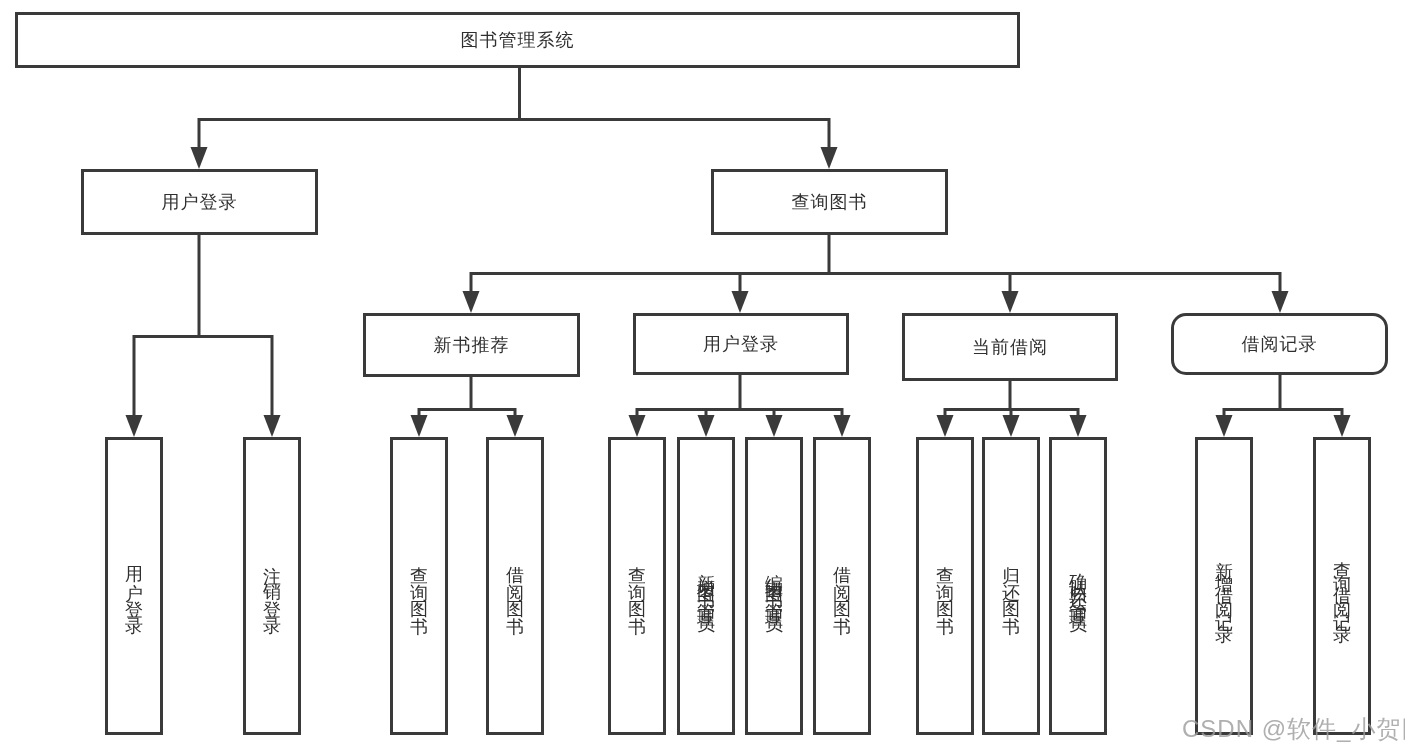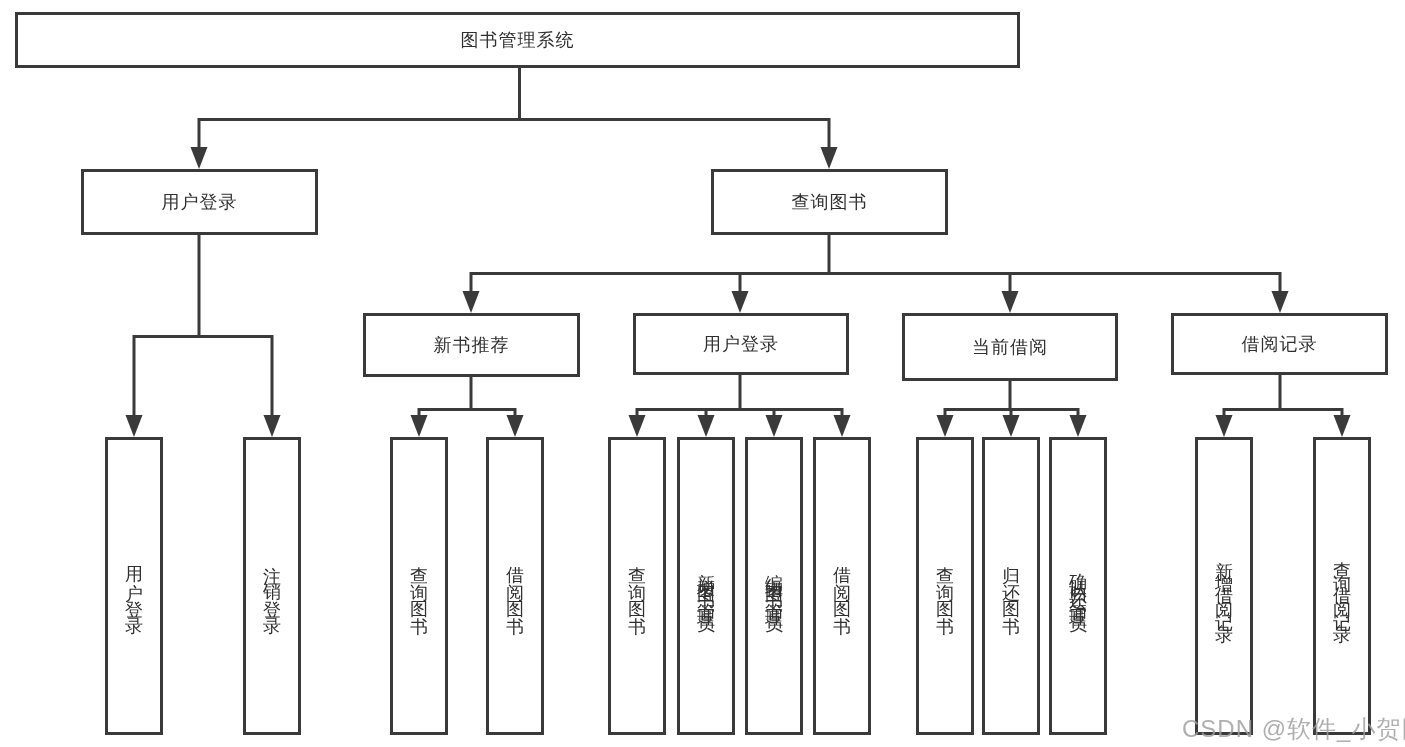--- a/index.html
+++ b/index.html
@@ -94,21 +94,21 @@
   </svg>
 
   <div class="node h-node" style="left:15px;top:12px;width:1005px;height:56px;">图书管理系统</div>
 
   <div class="node h-node" style="left:81px;top:169px;width:237px;height:66px;">用户登录</div>
   <div class="node h-node" style="left:711px;top:169px;width:237px;height:66px;">查询图书</div>
 
   <div class="node h-node" style="left:363px;top:313px;width:217px;height:64px;">新书推荐</div>
   <div class="node h-node" style="left:633px;top:313px;width:216px;height:62px;">用户登录</div>
   <div class="node h-node" style="left:902px;top:313px;width:216px;height:68px;">当前借阅</div>
-  <div class="node h-node" style="left:1171px;top:313px;width:217px;height:62px;">借阅记录</div>
+  <div class="node h-node" style="left:1171px;top:313px;width:217px;height:62px;border-radius:15px;">借阅记录</div>
 
   <div class="node v-node ls-wide" style="left:105px;top:437px;width:58px;height:298px;">用户登录</div>
   <div class="node v-node ls-wide" style="left:243px;top:437px;width:58px;height:298px;">注销登录</div>
 
   <div class="node v-node ls-wide" style="left:390px;top:437px;width:58px;height:298px;">查询图书</div>
   <div class="node v-node ls-wide" style="left:486px;top:437px;width:58px;height:298px;">借阅图书</div>
 
   <div class="node v-node ls-wide" style="left:608px;top:437px;width:58px;height:298px;">查询图书</div>
   <div class="node v-node ls-tight" style="left:677px;top:437px;width:58px;height:298px;">新增图书（管理员）</div>
   <div class="node v-node ls-tight" style="left:745px;top:437px;width:58px;height:298px;">编辑图书（管理员）</div>

